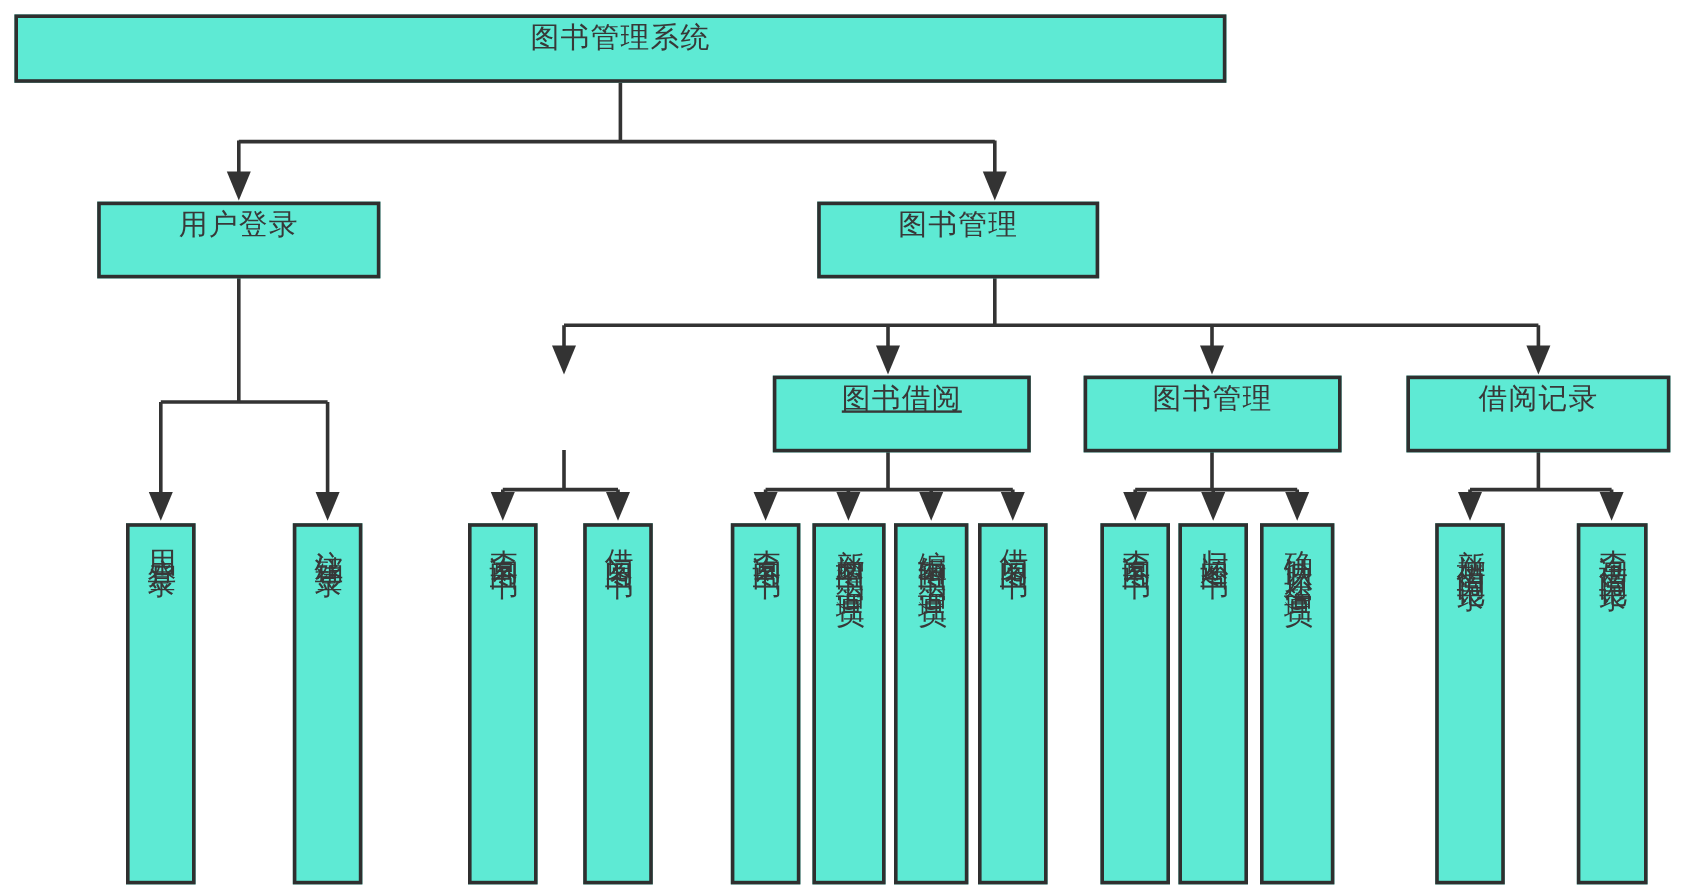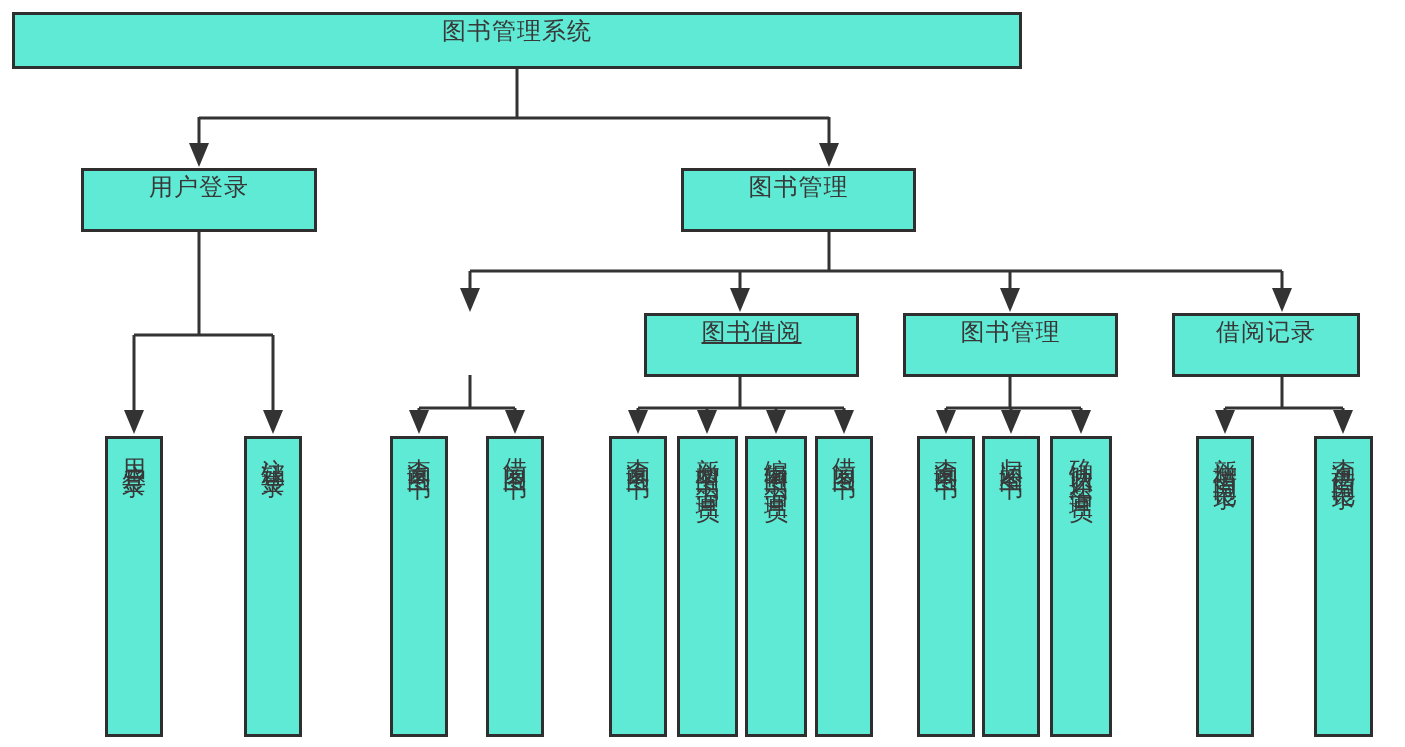--- a/index.html
+++ b/index.html
@@ -91,21 +91,21 @@
   <div class="node" style="left:681px;top:168px;width:235px;height:64px;">
     <span>图书管理</span>
   </div>
 
   <div class="node" style="left:644px;top:313px;width:215px;height:64px;text-decoration:underline;">
     <span>图书借阅</span>
   </div>
   <div class="node" style="left:903px;top:313px;width:215px;height:64px;">
     <span>图书管理</span>
   </div>
-  <div class="node" style="left:1172px;top:313px;width:188px;height:64px;">
+  <div class="node" style="left:1172px;top:313px;width:220px;height:64px;">
     <span>借阅记录</span>
   </div>
 
   <div class="node leaf" style="left:105px;top:436px;width:58px;height:301px;">
     <span class="vtext">用户登录</span>
   </div>
   <div class="node leaf" style="left:244px;top:436px;width:58px;height:301px;">
     <span class="vtext">注销登录</span>
   </div>
 

